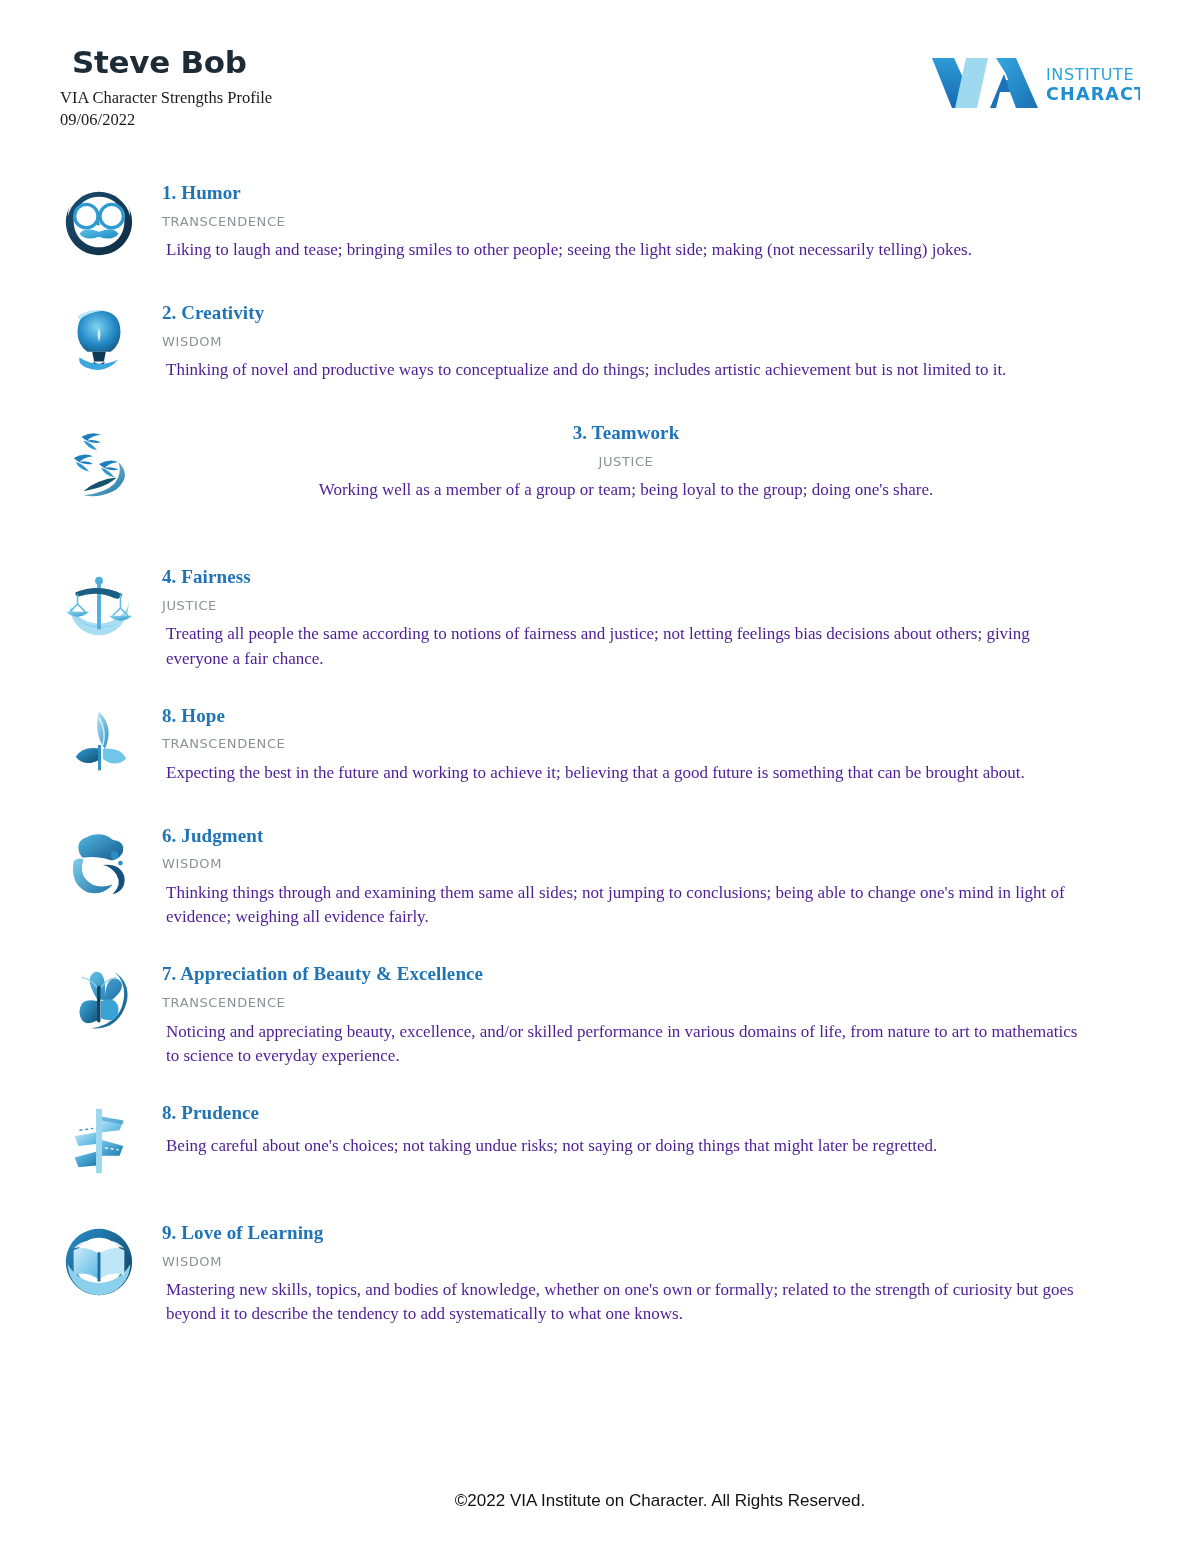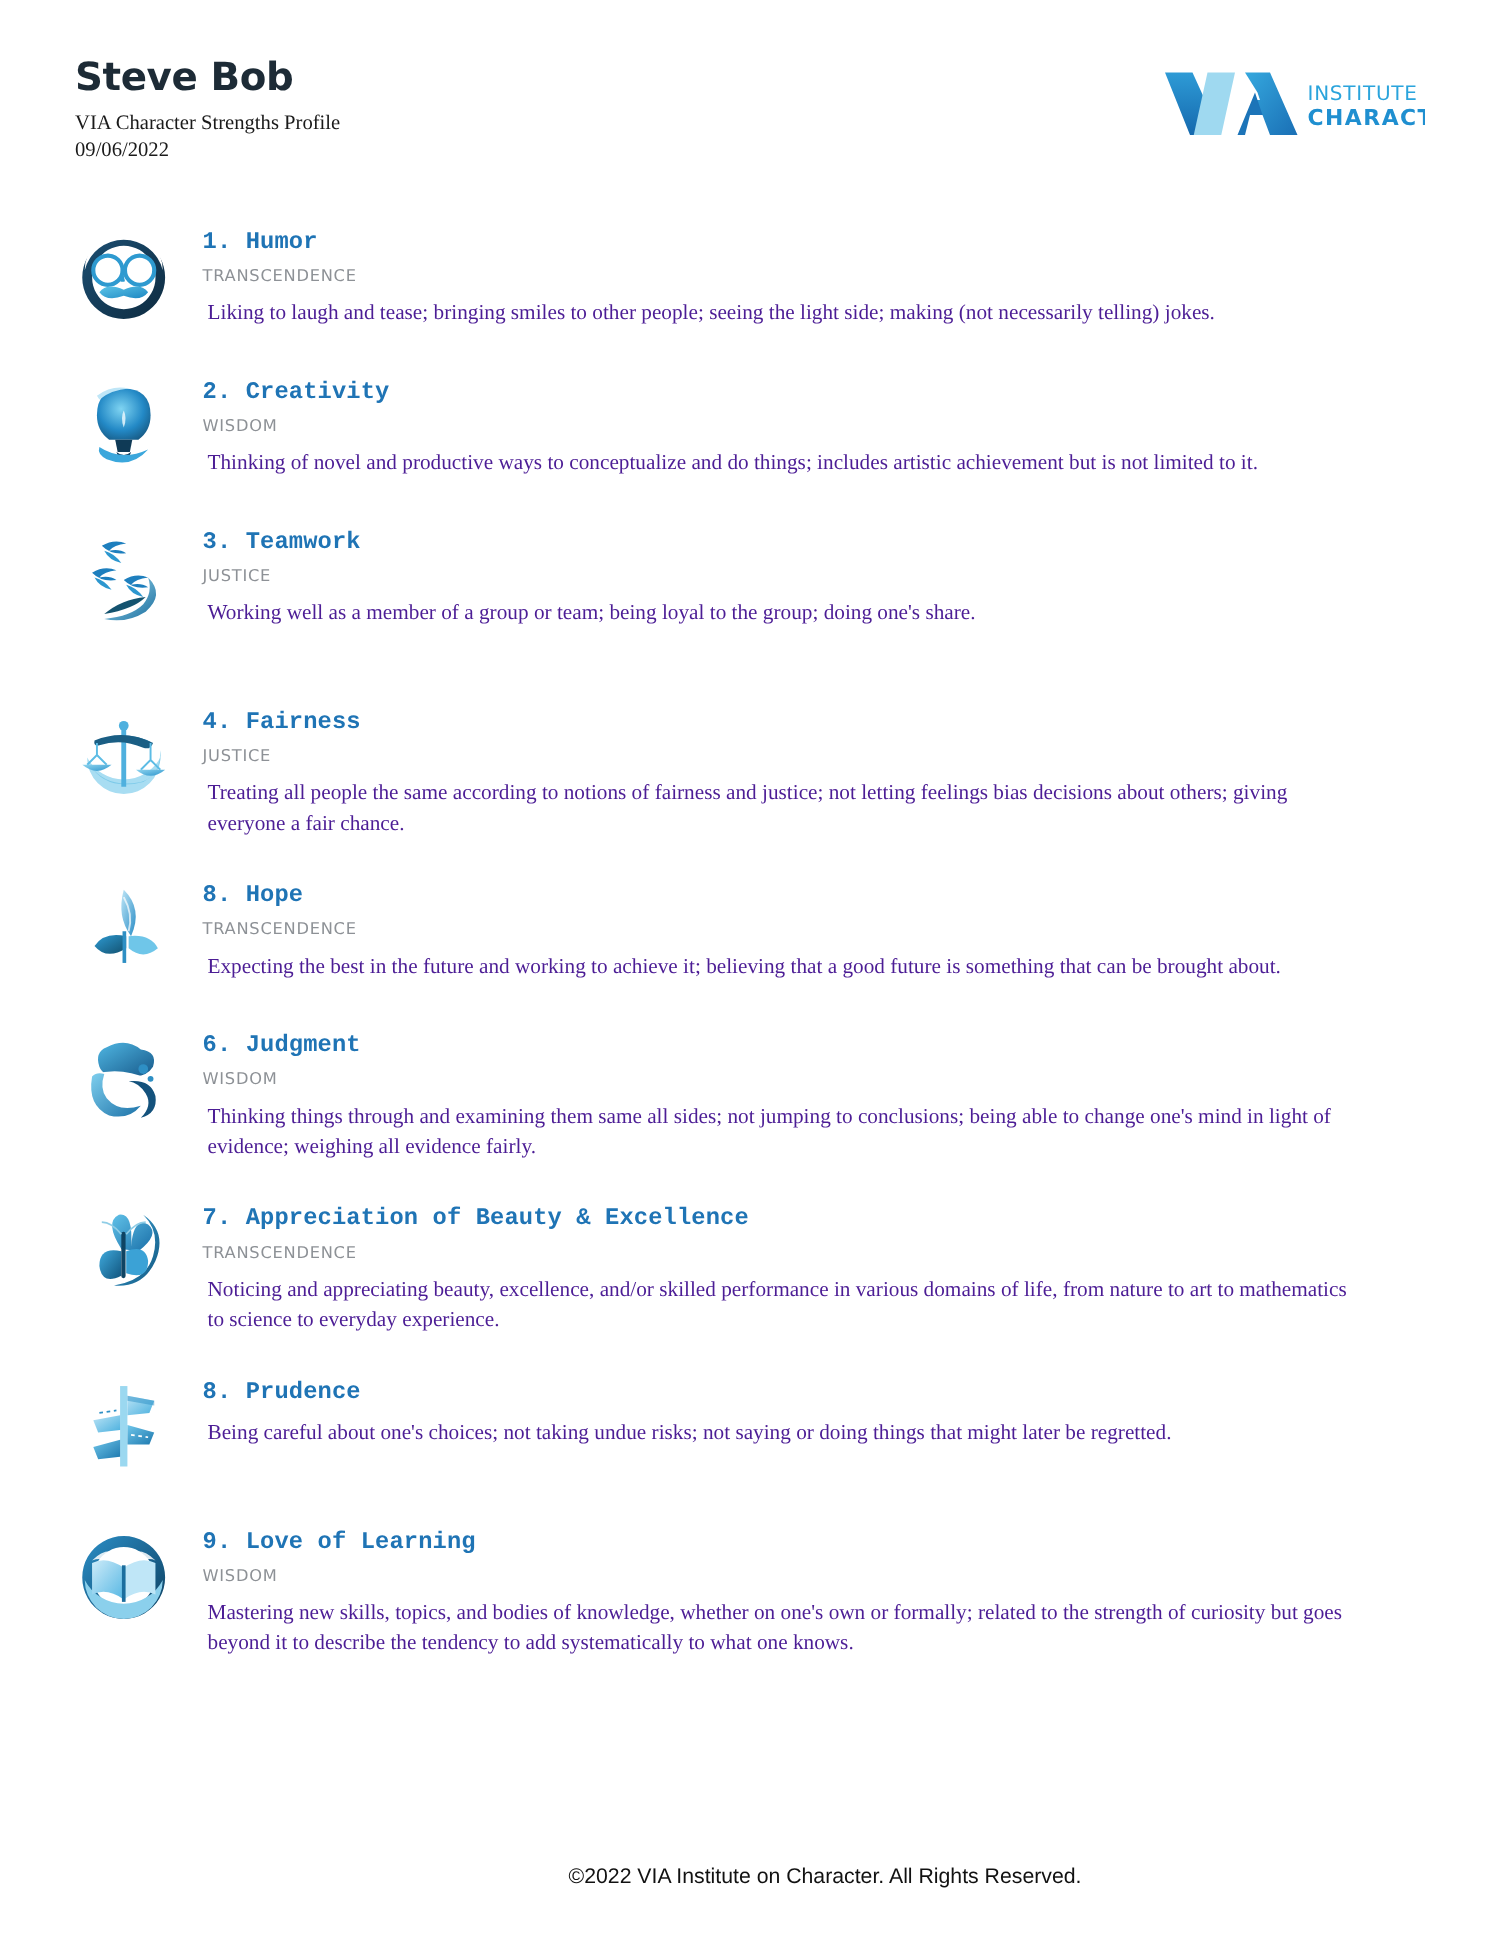--- a/index.html
+++ b/index.html
@@ -36,21 +36,21 @@
     position: absolute;
     left: 0;
     top: 0;
   }
   .profile-name {
     font-family: "DejaVu Sans", "Liberation Sans", sans-serif;
     font-size: 31px;
     font-weight: bold;
     letter-spacing: -0.3px;
     color: #1d2b36;
-    margin: 0 0 8px 0;
+    margin: 0 0 8px 12px;
     line-height: 1.05;
   }
   .profile-subtitle {
     font-family: "Liberation Serif", "DejaVu Serif", serif;
     font-size: 16.5px;
     color: #1a1a1a;
     line-height: 1.35;
     margin: 0;
     text-align: center;
   }
@@ -92,21 +92,21 @@
     margin-right: 24px;
     margin-top: 2px;
   }
   .strength-icon svg { display: block; width: 78px; height: 80px; }
 
   .strength-body {
     flex: 1 1 auto;
     padding-top: 2px;
   }
   .strength-title {
-    font-family: Liberation Mono, monospace;
+    font-family: Liberation Serif, serif;
     font-size: 19px;
     font-weight: bold;
     color: #1f74b5;
     letter-spacing: 0.1px;
     line-height: 1.2;
     margin: 0 0 9px 0;
   }
   .strength-category {
     font-family: "DejaVu Sans", "Liberation Sans", sans-serif;
     font-size: 13px;
@@ -118,21 +118,21 @@
   .strength-description {
     font-family: "Liberation Serif", "DejaVu Serif", serif;
     font-size: 17px;
     line-height: 1.42;
     color: #4c1d95;
     margin: 4px;
     max-width: 1020px;
   }
 
   
-  .strength.gap-extra { margin-bottom: 52px; }
+  .strength.gap-extra { margin-bottom: 52px; text-align: center; }
 
   
   .footer {
     position: absolute;
     left: 0;
     right: 0;
     bottom: 42px;
     text-align: center;
     padding-left: 120px;
   }

